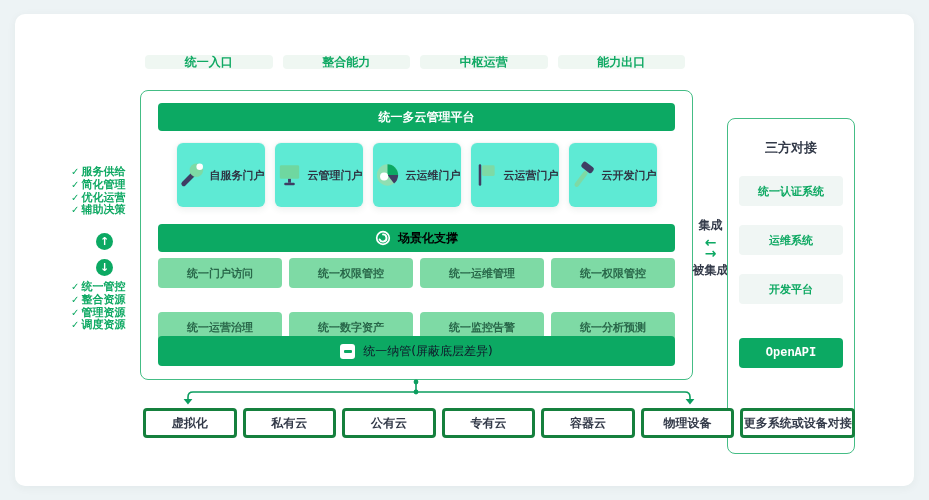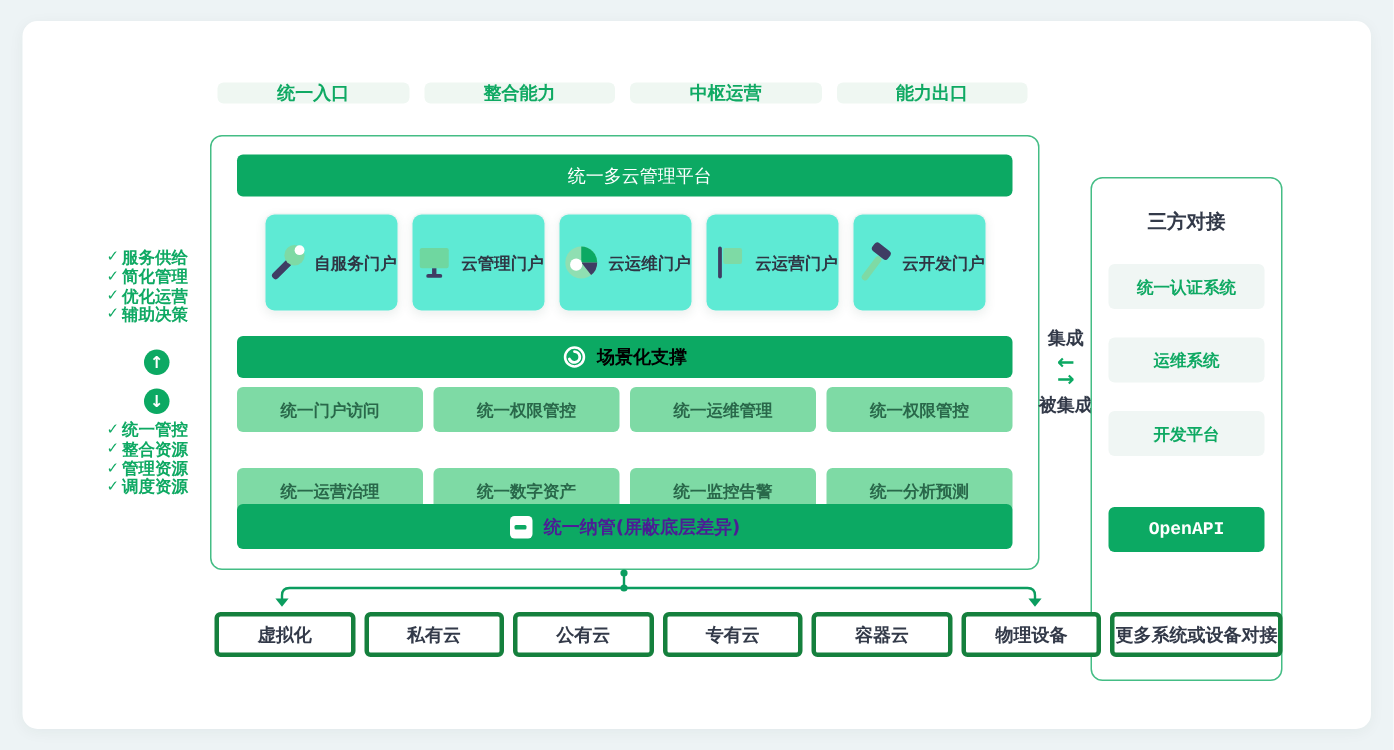--- a/index.html
+++ b/index.html
@@ -6,28 +6,28 @@
   body { font-family:"DejaVu Sans","Liberation Sans",sans-serif; }
   .screen { position:relative; width:929px; height:500px; background:#edf3f5; overflow:hidden; }
   .card { position:absolute; left:15px; top:14px; width:899px; height:472px; background:#ffffff; border-radius:10px; box-shadow:0 2px 10px rgba(20,60,45,0.05); }
 
   
   .top-tabs { position:absolute; left:145px; top:55px; width:540px; display:flex; gap:10px; }
   .top-tab { flex:1; height:14px; background:#eff7f2; border-radius:4px; display:flex; align-items:center; justify-content:center; color:#0fa963; font-size:12px; font-weight:bold; }
 
   
   .main-panel { position:absolute; left:140px; top:90px; width:553px; height:290px; background:#fff; border:1px solid #44bd85; border-radius:8px; }
-  .platform-title { position:absolute; left:17px; right:17px; top:12px; height:28px; background:#0ca963; border-radius:4px; color:#fff; font-size:12px; font-weight:normal; display:flex; align-items:center; justify-content:center;padding-left:20px; }
+  .platform-title { position:absolute; left:17px; right:17px; top:12px; height:28px; background:#0ca963; border-radius:4px; color:#fff; font-size:12px; font-weight:bold; display:flex; align-items:center; justify-content:center;padding-left:20px; }
   .portals { position:absolute; left:17px; right:17px; top:52px; display:flex; justify-content:center; gap:10px; }
   .portal-card { width:88px; height:64px; background:#5eead4; border-radius:6px; box-shadow:0 0 0 1px #f1f5f4, 0 2px 7px rgba(40,80,60,0.10); display:flex; flex-direction:row; align-items:center; gap:4px; }
   .portal-label { font-size:11px; font-weight:bold; color:#2f3644; white-space:nowrap; }
   .scenario-bar { position:absolute; left:17px; right:17px; top:133px; height:28px; background:#0ca963; border-radius:4px; color:#000000; font-size:12px; font-weight:bold; display:flex; align-items:center; justify-content:center; gap:7px; }
   .cap-grid { position:absolute; left:17px; right:17px; top:167px; display:grid; grid-template-columns:repeat(4,1fr); gap:24px 7px; }
   .cap-btn { height:30px; background:#7edaa5; border-radius:4px; display:flex; align-items:center; justify-content:center; color:#29684a; font-size:11px; font-weight:bold; white-space:nowrap; }
-  .manage-bar { position:absolute; left:17px; right:17px; top:245px; height:30px; background:#0ca963; border-radius:4px; color:#4c1d95; font-size:12px; font-weight:bold; display:flex; align-items:center; justify-content:center; gap:8px; }
+  .manage-bar { position:absolute; left:17px; right:17px; top:245px; height:30px; background:#0ca963; border-radius:4px; color:#0f172a; font-size:12px; font-weight:normal; display:flex; align-items:center; justify-content:center; gap:8px; }
   .nag-icon { width:15px; height:15px; background:#fff; border-radius:3px; display:inline-flex; align-items:center; justify-content:center; }
   .nag-dash { width:8px; height:3px; background:#0ca963; border-radius:1px; }
 
   
   .benefit-list { position:absolute; left:71px; }
   .benefit-list.top { top:166px; } .benefit-list.bottom { top:281px; }
   .benefit { display:flex; gap:2px; align-items:center; font-size:11px; font-weight:bold; color:#0fa963; line-height:12.8px; white-space:nowrap; }
   .check { font-size:10px; }
   .circle-btn { position:absolute; left:96px; width:17px; height:17px; border-radius:50%; background:#0ca963; color:#fff; display:flex; align-items:center; justify-content:center; font-size:11px; font-weight:bold; line-height:1; }
   .circle-btn.up { top:233px; } .circle-btn.down { top:259px; }

